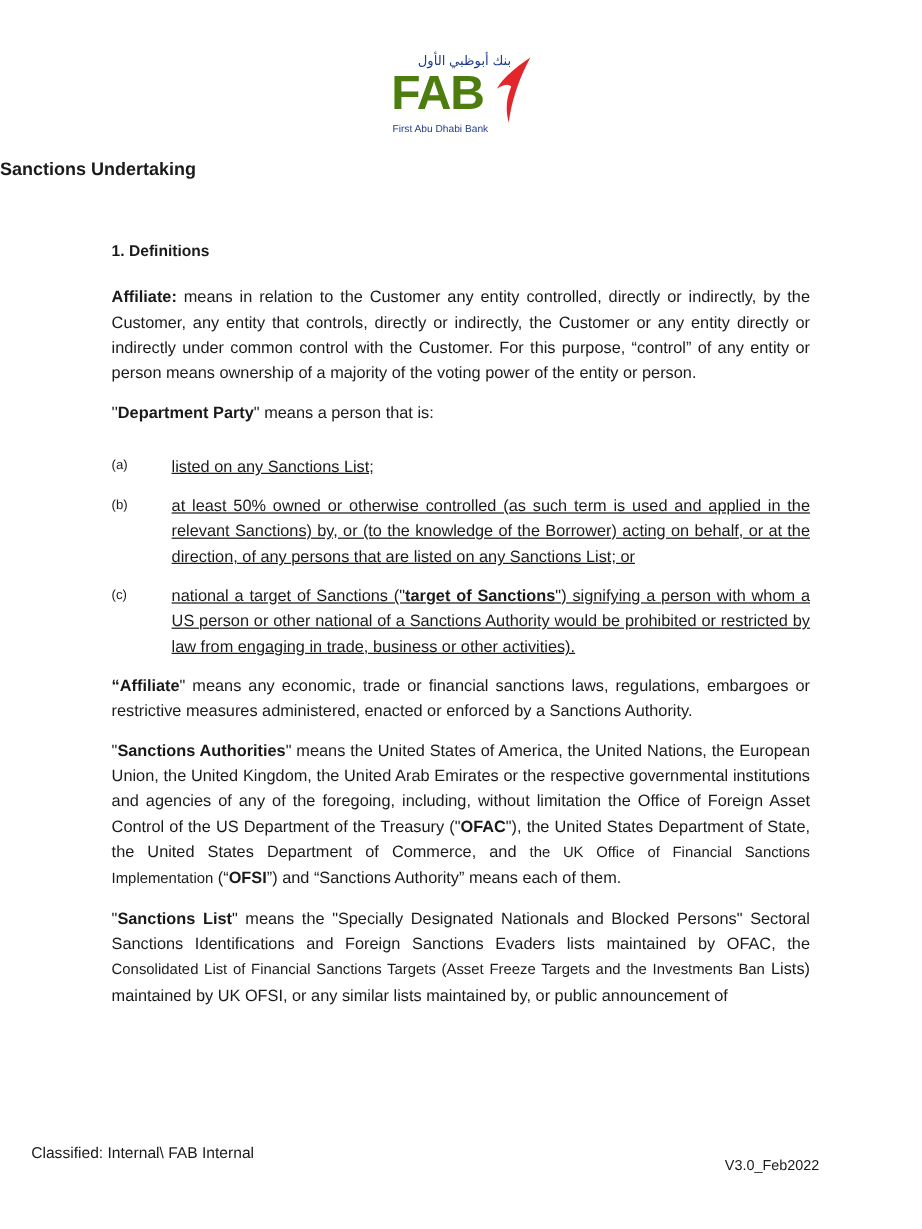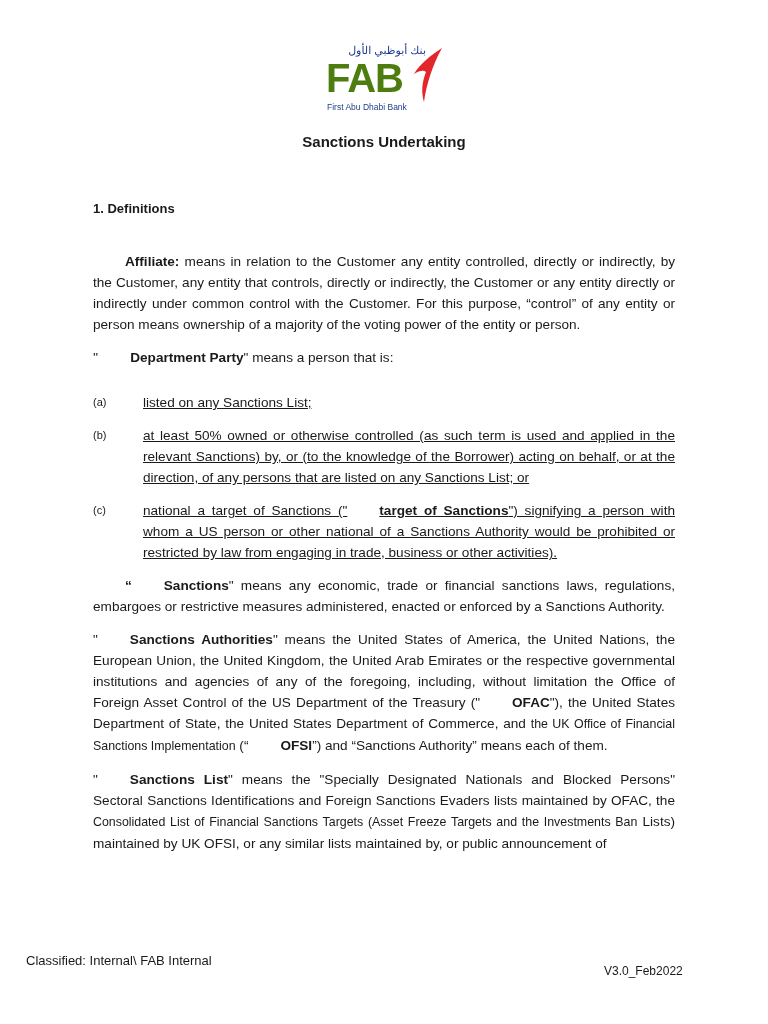--- a/index.html
+++ b/index.html
@@ -3,29 +3,29 @@
   <meta charset="utf-8">
   <style>
     html, body { margin: 0; padding: 0; background: #ffffff; }
     body { width: 768px; height: 1024px; position: relative; overflow: hidden;
       font-family: "Liberation Sans", sans-serif; color: #1a1a1a; }
     .logo { position: absolute; left: 322px; top: 44px; width: 124px; height: 74px; }
     .logo-arabic { position: absolute; right: 20px; top: 0; font-size: 11px; color: #1f3c8c; letter-spacing: 0.5px; }
     .logo-fab { position: absolute; left: 4px; top: 14px; font-size: 40px; font-weight: bold; color: #4d7c0f; letter-spacing: -1px; line-height: 1; }
     .logo-swoosh { position: absolute; left: 86px; top: 2px; width: 36px; height: 56px; }
     .logo-sub { position: absolute; left: 5px; top: 58px; font-size: 8.5px; color: #233e8b; }
-    .title { position: absolute; top: 133px; left: 0; width: 768px; text-align: center; font-weight: bold; font-size: 15px; }
+    .title { position: absolute; top: 133px; left: 0; width: 768px; text-align: left; font-weight: bold; font-size: 15px; }
     .content { position: absolute; left: 93px; width: 582px; top: 198px; font-size: 13.6px; line-height: 21px; }
-    .h1 { font-weight: bold; font-size: 13px; margin: 0 0 32px 0; }
+    .h1 { font-weight: bold; font-size: 13px; margin: 0 0 18px 0; }
     p { margin: 0 0 12px 0; text-align: justify; }
     .p-left { text-align: left; }
     .list-item { display: flex; margin: 0 0 12px 0; }
     .list-label { width: 50px; flex: none; font-size: 11px; }
     .list-text { flex: 1; text-align: justify; text-decoration: underline; }
-    b { font-weight: bold; margin-left: 32px; }
+    b { font-weight: bold; }
     .gap { height: 12px; }
     .small { font-size: 12.4px; }
     .version { position: absolute; top: 964px; left: 604px; font-size: 12px; }
     .classified { position: absolute; top: 953px; left: 26px; font-size: 13px; }
   </style>
 </head>
 <body>
 
 <div class="logo">
   <div class="logo-arabic">بنك أبوظبي الأول</div>
@@ -58,21 +58,21 @@
   <div class="list-item">
     <span class="list-label">(b)</span>
     <span class="list-text">at least 50% owned or otherwise controlled (as such term is used and applied in the relevant Sanctions) by, or (to the knowledge of the Borrower) acting on behalf, or at the direction, of any persons that are listed on any Sanctions List; or</span>
   </div>
   <div class="list-item">
     <span class="list-label">(c)</span>
     <span class="list-text"><span>national a target of Sanctions ("</span><b>target of Sanctions</b><span>") signifying a person with whom a US person or other national of a Sanctions Authority would be prohibited or restricted by law from engaging in trade, business or other activities).</span></span>
   </div>
 
   <p>
-    <b>“</b><b>Sanctions</b><span>" means any economic, trade or financial sanctions laws, regulations, embargoes or restrictive measures administered, enacted or enforced by a Sanctions Authority.</span>
+    <b>“</b><b>Affiliate</b><span>" means any economic, trade or financial sanctions laws, regulations, embargoes or restrictive measures administered, enacted or enforced by a Sanctions Authority.</span>
   </p>
 
   <p>
     <span>"</span><b>Sanctions Authorities</b><span>" means the United States of America, the United Nations, the European Union, the United Kingdom, the United Arab Emirates or the respective governmental institutions and agencies of any of the foregoing, including, without limitation the Office of Foreign Asset Control of the US Department of the Treasury ("</span><b>OFAC</b><span>"), the United States Department of State, the United States Department of Commerce, and </span><span class="small">the UK Office of Financial Sanctions Implementation</span><span> (“</span><b>OFSI</b><span>”)  and “Sanctions Authority” means each of them.</span>
   </p>
 
   <p>
     <span>"</span><b>Sanctions List</b><span>" means the "Specially Designated Nationals and Blocked Persons" Sectoral Sanctions Identifications and Foreign Sanctions Evaders lists maintained by OFAC, the </span><span class="small">Consolidated List of Financial Sanctions Targets (Asset Freeze Targets and the Investments Ban</span><span> Lists) maintained by UK OFSI, or any similar lists maintained by, or public announcement of</span>
   </p>
 </div>

